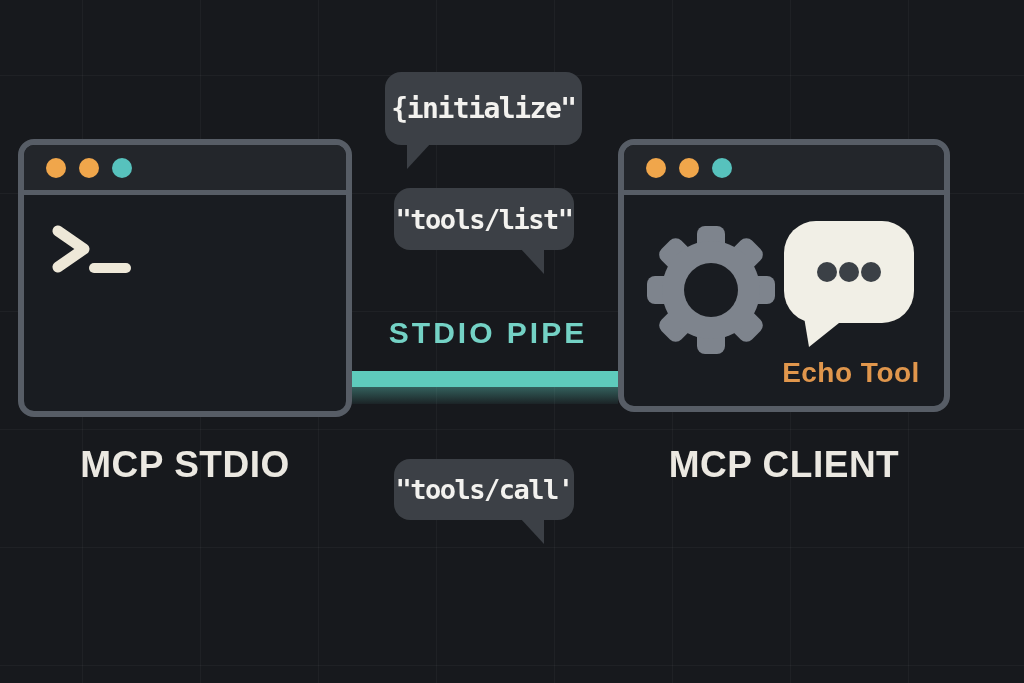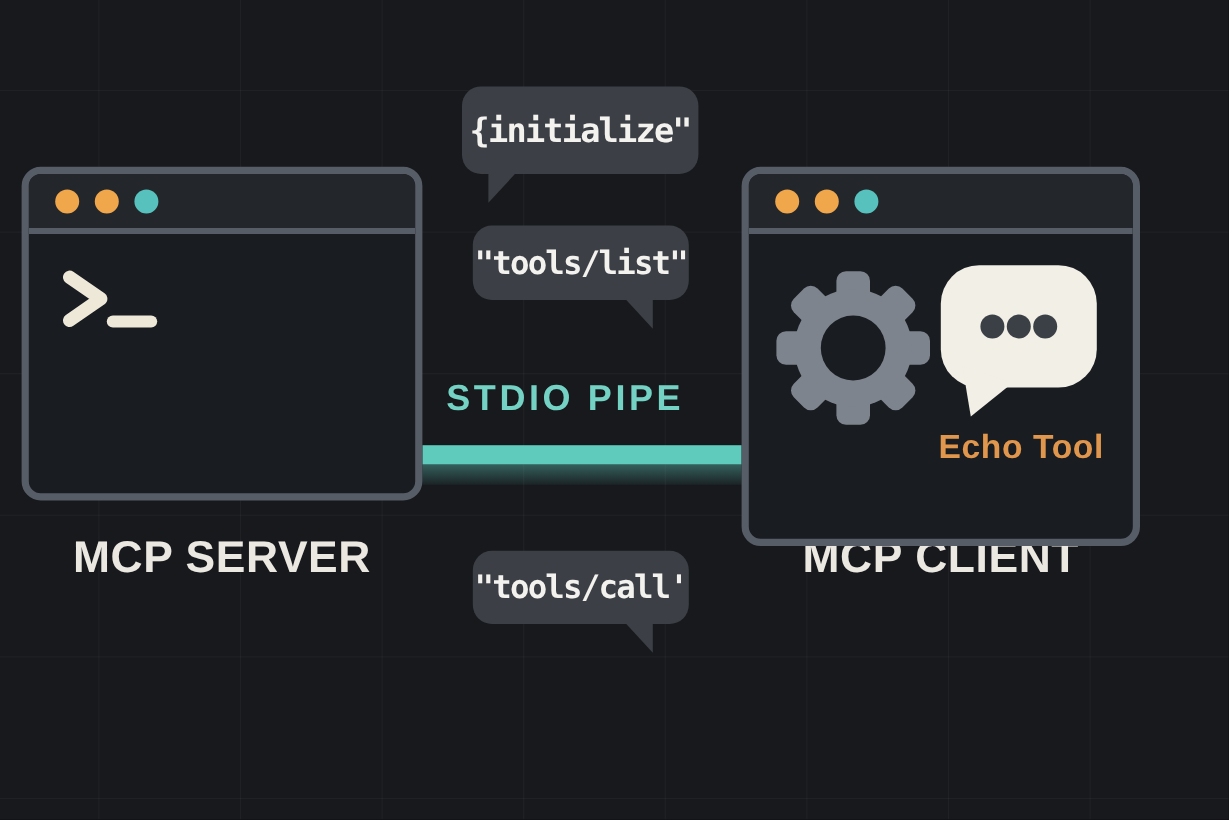--- a/index.html
+++ b/index.html
@@ -20,21 +20,21 @@
   
   .window {
     position: absolute;
     border: 6px solid #575d66;
     border-radius: 16px;
     background: #191c21;
     z-index: 2;
     overflow: hidden;
   }
   .win-client { left: 18px; top: 139px; width: 334px; height: 278px; }
-  .win-server { left: 618px; top: 139px; width: 332px; height: 316px; }
+  .win-server { left: 618px; top: 139px; width: 332px; height: 273px; }
   .titlebar {
     height: 50px;
     background: #23262b;
     border-bottom: 5px solid #575d66;
     display: flex; align-items: center;
     padding-left: 22px; gap: 13px;
   }
   .dot { width: 20px; height: 20px; border-radius: 50%; }
   .dot-orange { background: #f0a64b; }
   .dot-teal { background: #57c2bd; }
@@ -59,21 +59,21 @@
     width: 266px; height: 16px;
     background: #5ecbbc; z-index: 1;
   }
   .pipe-glow {
     position: absolute; left: 352px; top: 387px;
     width: 266px; height: 17px;
     background: linear-gradient(to bottom, rgba(94,203,188,0.40), rgba(94,203,188,0.06));
     z-index: 1;
   }
   .pipe-label {
-    position: absolute; left: 356px; top: 316px; width: 230px;
+    position: absolute; left: 373px; top: 316px; width: 230px;
     text-align: center;
     font-size: 30px; font-weight: 800; letter-spacing: 3px;
     color: #74d2c5; z-index: 1;
   }
 
   
   .bubble {
     position: absolute;
     background: #3c4046;
     border-radius: 16px;
@@ -162,16 +162,16 @@
   </div>
   <div class="bubble bubble-2">
     <span>"tools/list"</span>
     <span class="tail tail-right"></span>
   </div>
   <div class="bubble bubble-3">
     <span>"tools/call'</span>
     <span class="tail tail-right"></span>
   </div>
 
-  <div class="big-label label-client">MCP SERVER</div>
+  <div class="big-label label-client">MCP STDIO</div>
   <div class="big-label label-server">MCP CLIENT</div>
 
 </div>
 
 </body></html>

